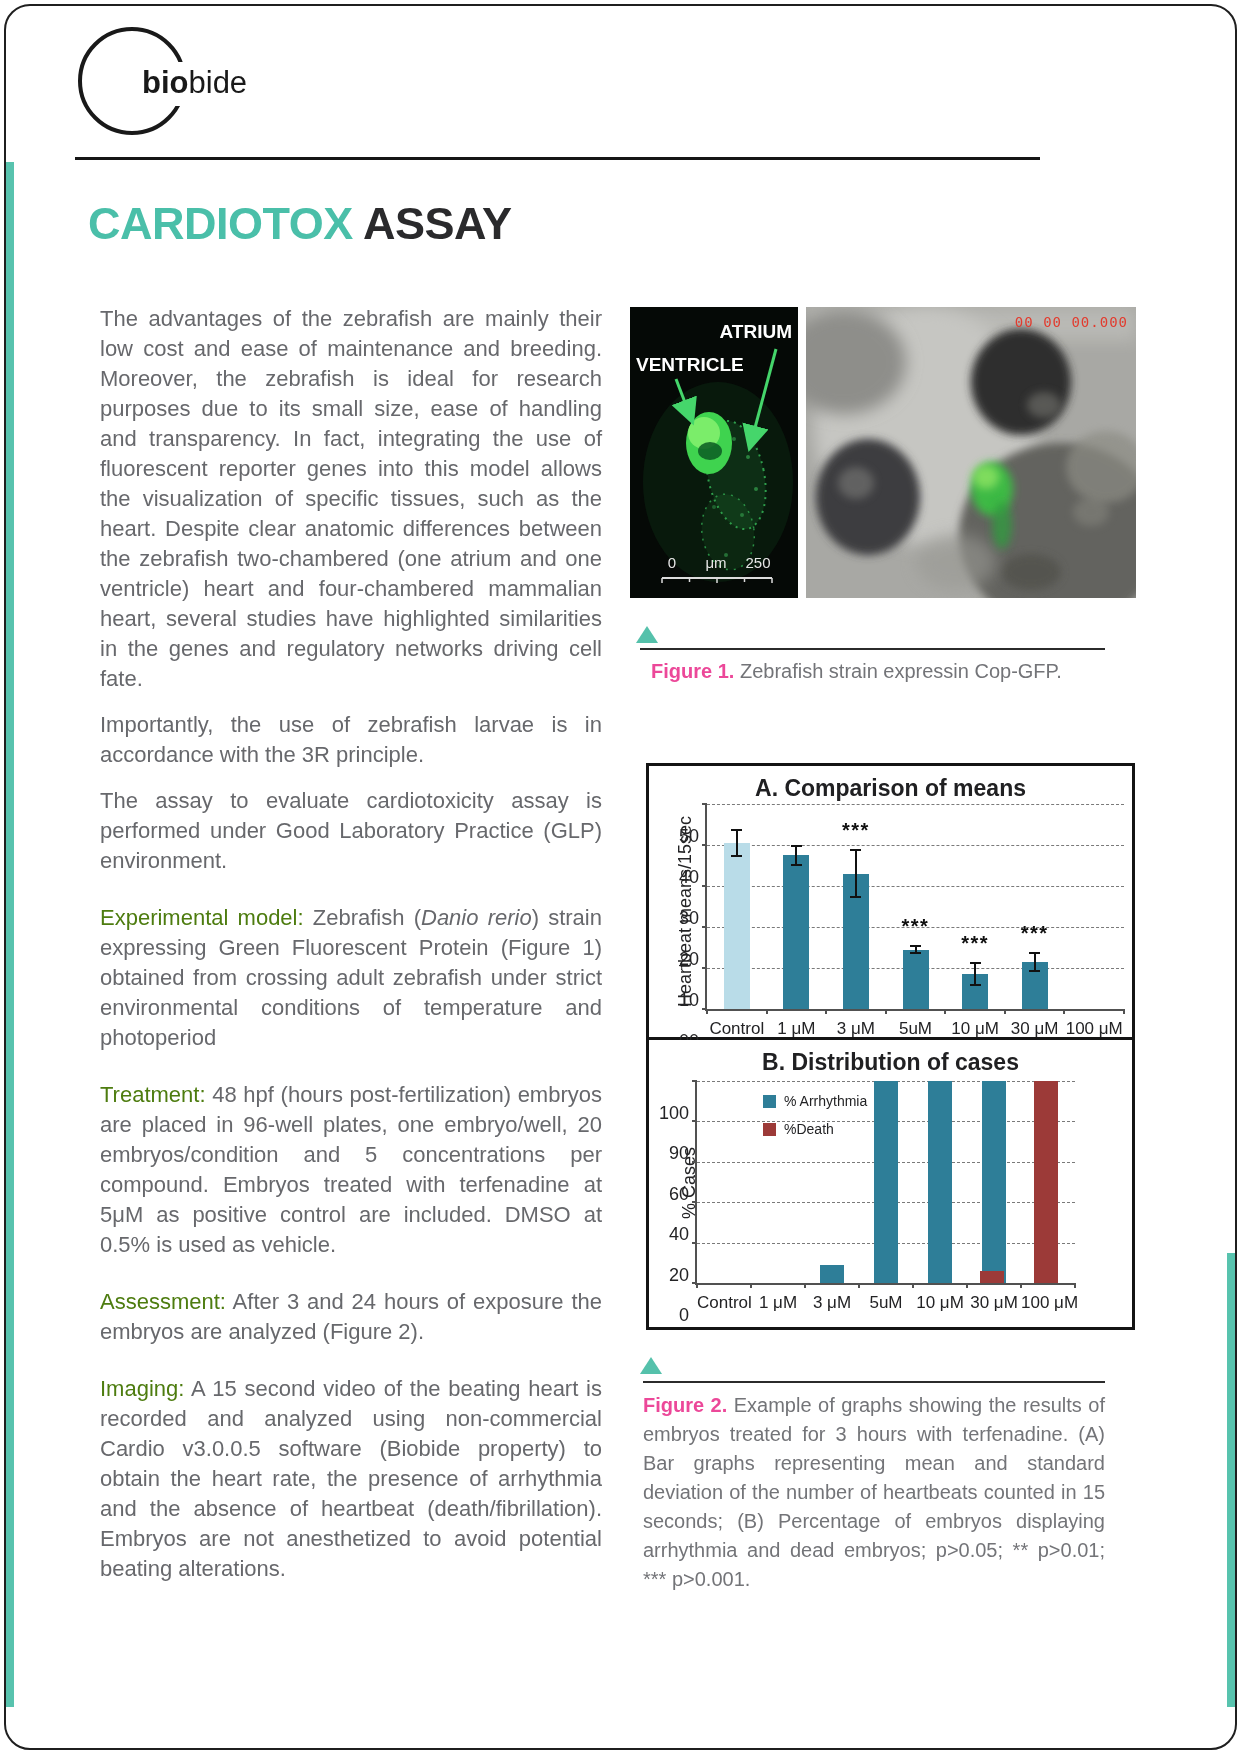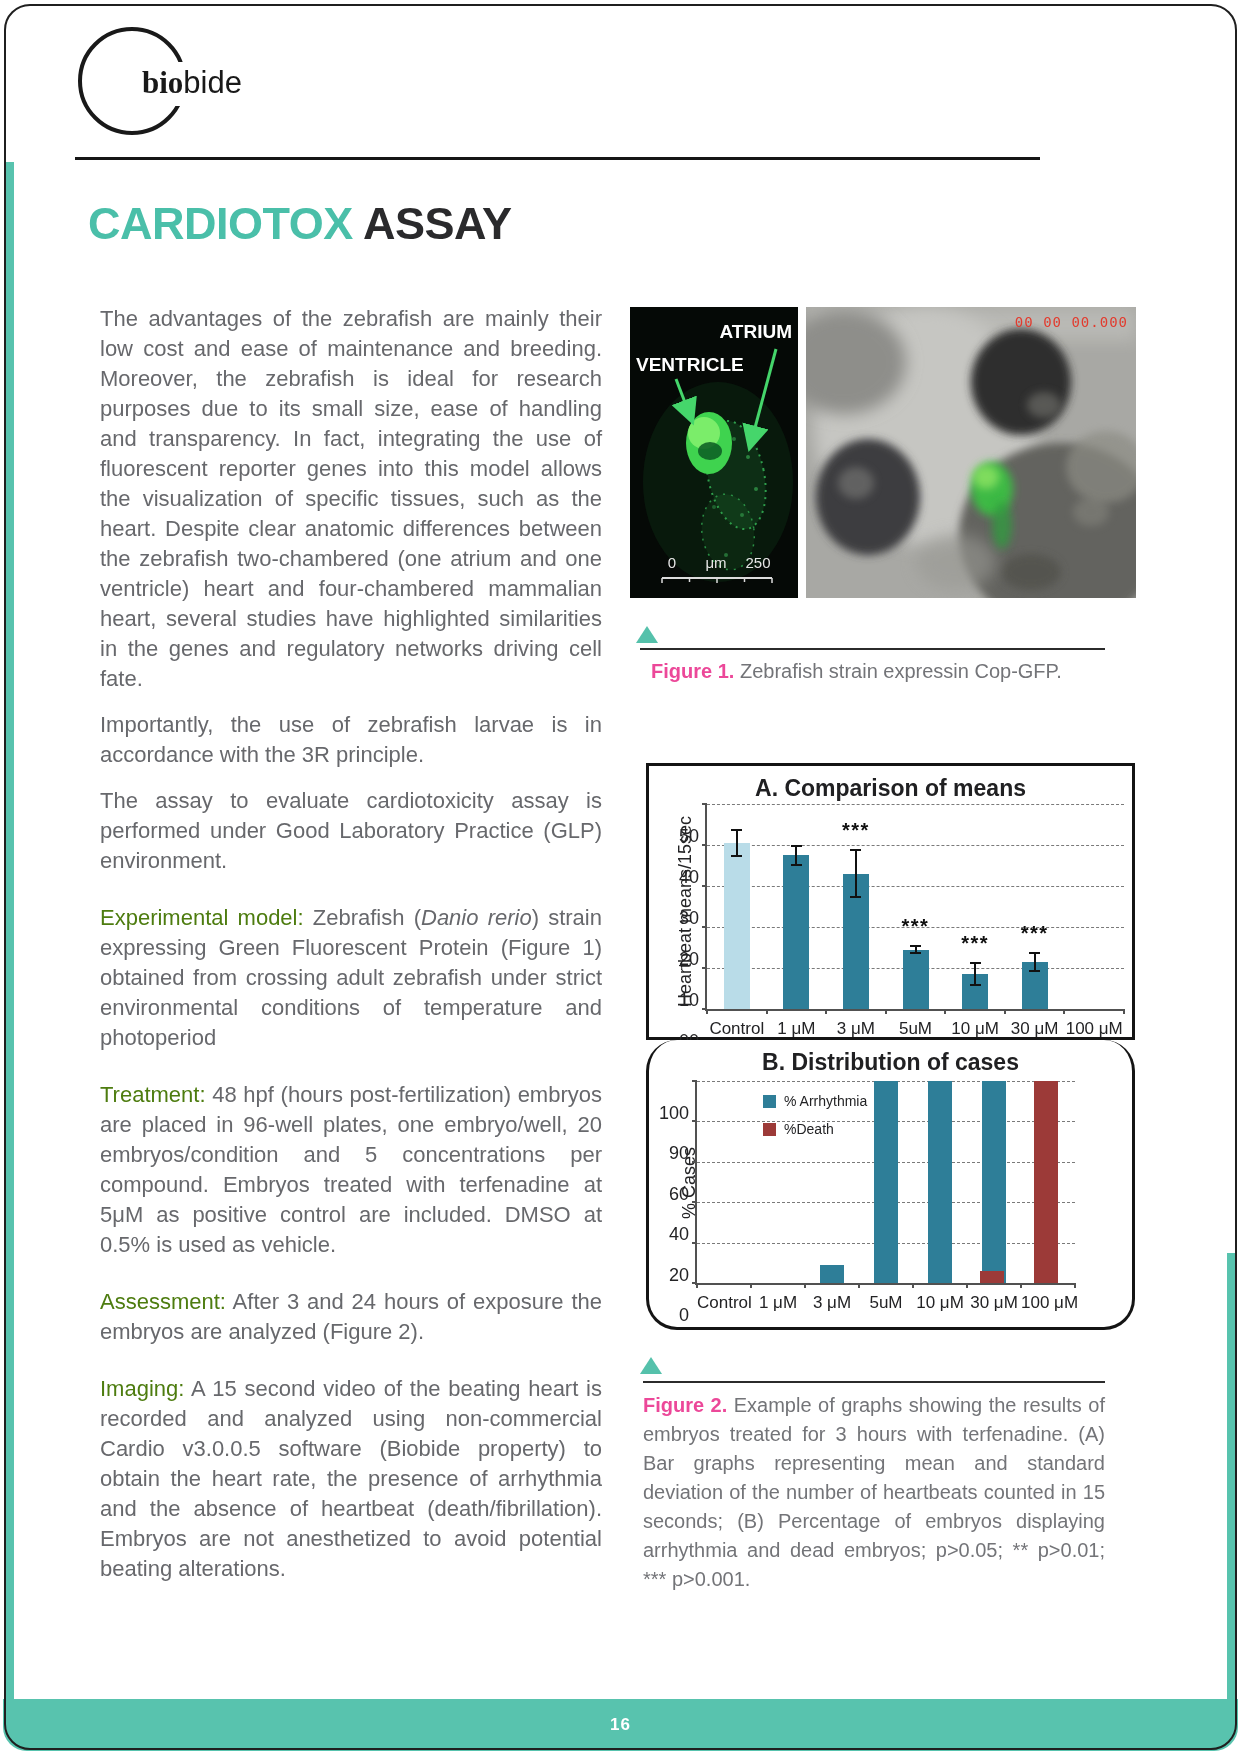--- a/index.html
+++ b/index.html
@@ -8,21 +8,21 @@
   .page-border{position:absolute;inset:4px;border:2px solid #1f1f1f;border-radius:26px;z-index:40;pointer-events:none;}
   .strip{position:absolute;background:#58c3ae;z-index:4;}
   #strip-left{left:5px;top:162px;width:9px;height:1545px;}
   #strip-right{right:5px;top:1253px;width:9px;height:454px;}
   .footer{position:absolute;left:3px;right:3px;bottom:3px;height:52px;background:#58c3ae;
           border-radius:0 0 24px 24px;z-index:6;display:flex;align-items:center;justify-content:center;}
   .pagenum{color:#fff;font-size:17px;font-weight:bold;letter-spacing:1px;}
 
   .logo-circle{position:absolute;left:78px;top:27px;width:100px;height:100px;border:4px solid #191919;border-radius:50%;}
   .logo-text{position:absolute;left:138px;top:62px;font-size:31px;color:#191919;background:#fff;padding:3px 8px 5px 4px;z-index:2;}
-  .logo-bold{font-weight:bold;font-family:Liberation Serif, serif;}
+  .logo-bold{font-weight:bold;}
   .top-rule{position:absolute;left:75px;top:157px;width:965px;height:3px;background:#161616;}
 
   .title{position:absolute;left:88px;top:198px;font-size:45px;font-weight:bold;letter-spacing:-0.5px;white-space:nowrap;}
   .title-accent{color:#4abfa9;}
   .title-rest{color:#2a2a2c;}
 
   .left-col{position:absolute;left:100px;top:288px;width:502px;font-size:22px;line-height:30px;
             color:#67686c;text-align:justify;}
   .left-col p{margin:16px 0 12px 0;}
   .left-col p.section{margin-top:27px;}
@@ -41,21 +41,21 @@
   .cap-rule{position:absolute;height:2px;background:#2b2b2b;}
   #rule1{left:640px;top:648px;width:465px;}
   #rule2{left:643px;top:1381px;width:462px;}
   .fig-caption{position:absolute;font-size:20px;color:#737478;line-height:29px;}
   #caption1{left:651px;top:657px;width:460px;white-space:nowrap;}
   #caption2{left:643px;top:1391px;width:462px;text-align:justify;}
   .cap-label{font-weight:bold;color:#ec4899;}
 
   .panel{position:absolute;left:646px;width:489px;background:#fff;border:3px solid #141414;box-sizing:border-box;}
   #chartA{top:763px;height:277px;}
-  #chartB{top:1040px;height:290px;border-top:0;border-radius:31px;}
+  #chartB{top:1040px;height:290px;border-top:0;}
   .chart-title{position:absolute;left:0;right:0;top:9px;text-align:center;font-size:23px;font-weight:bold;color:#202022;}
   .ylab{position:absolute;transform:rotate(-90deg);transform-origin:0 0;font-size:18px;color:#232325;white-space:nowrap;}
   #ylab-a{left:26px;top:241px;}
   #ylab-b{left:30px;top:179px;}
 
   .plot{position:absolute;border-left:2px solid #515151;border-bottom:2px solid #515151;box-sizing:content-box;}
   .grid{position:absolute;left:0;right:0;height:0;border-top:1px dashed #7a7a7a;}
   .ytick{position:absolute;right:100%;margin-right:8px;width:44px;text-align:right;font-size:18px;line-height:18px;color:#232325;margin-top:32px;}
   .ytickmark{position:absolute;right:100%;width:5px;height:2px;background:#515151;}
   .xtickmark{position:absolute;top:100%;width:2px;height:5px;background:#515151;}
@@ -298,18 +298,15 @@
             <span class="ltext">%Death</span>
           </div>
         </div>
       </div>
   </div>
 
   <div class="tri" id="tri2"></div>
   <div class="cap-rule" id="rule2"></div>
   <div class="fig-caption" id="caption2"><span class="cap-label">Figure 2.</span><span> Example of graphs showing the results of embryos treated for 3 hours with terfenadine. (A) Bar graphs representing mean and standard deviation of the number of heartbeats counted in 15 seconds; (B) Percentage of embryos displaying arrhythmia and dead embryos; p&gt;0.05; ** p&gt;0.01; *** p&gt;0.001.</span></div>
 
-  <div class="footer">
-    <span class="pagenum">16</span>
-  </div>
 
   <div class="page-border"></div>
 </div>
 
 </body></html>

